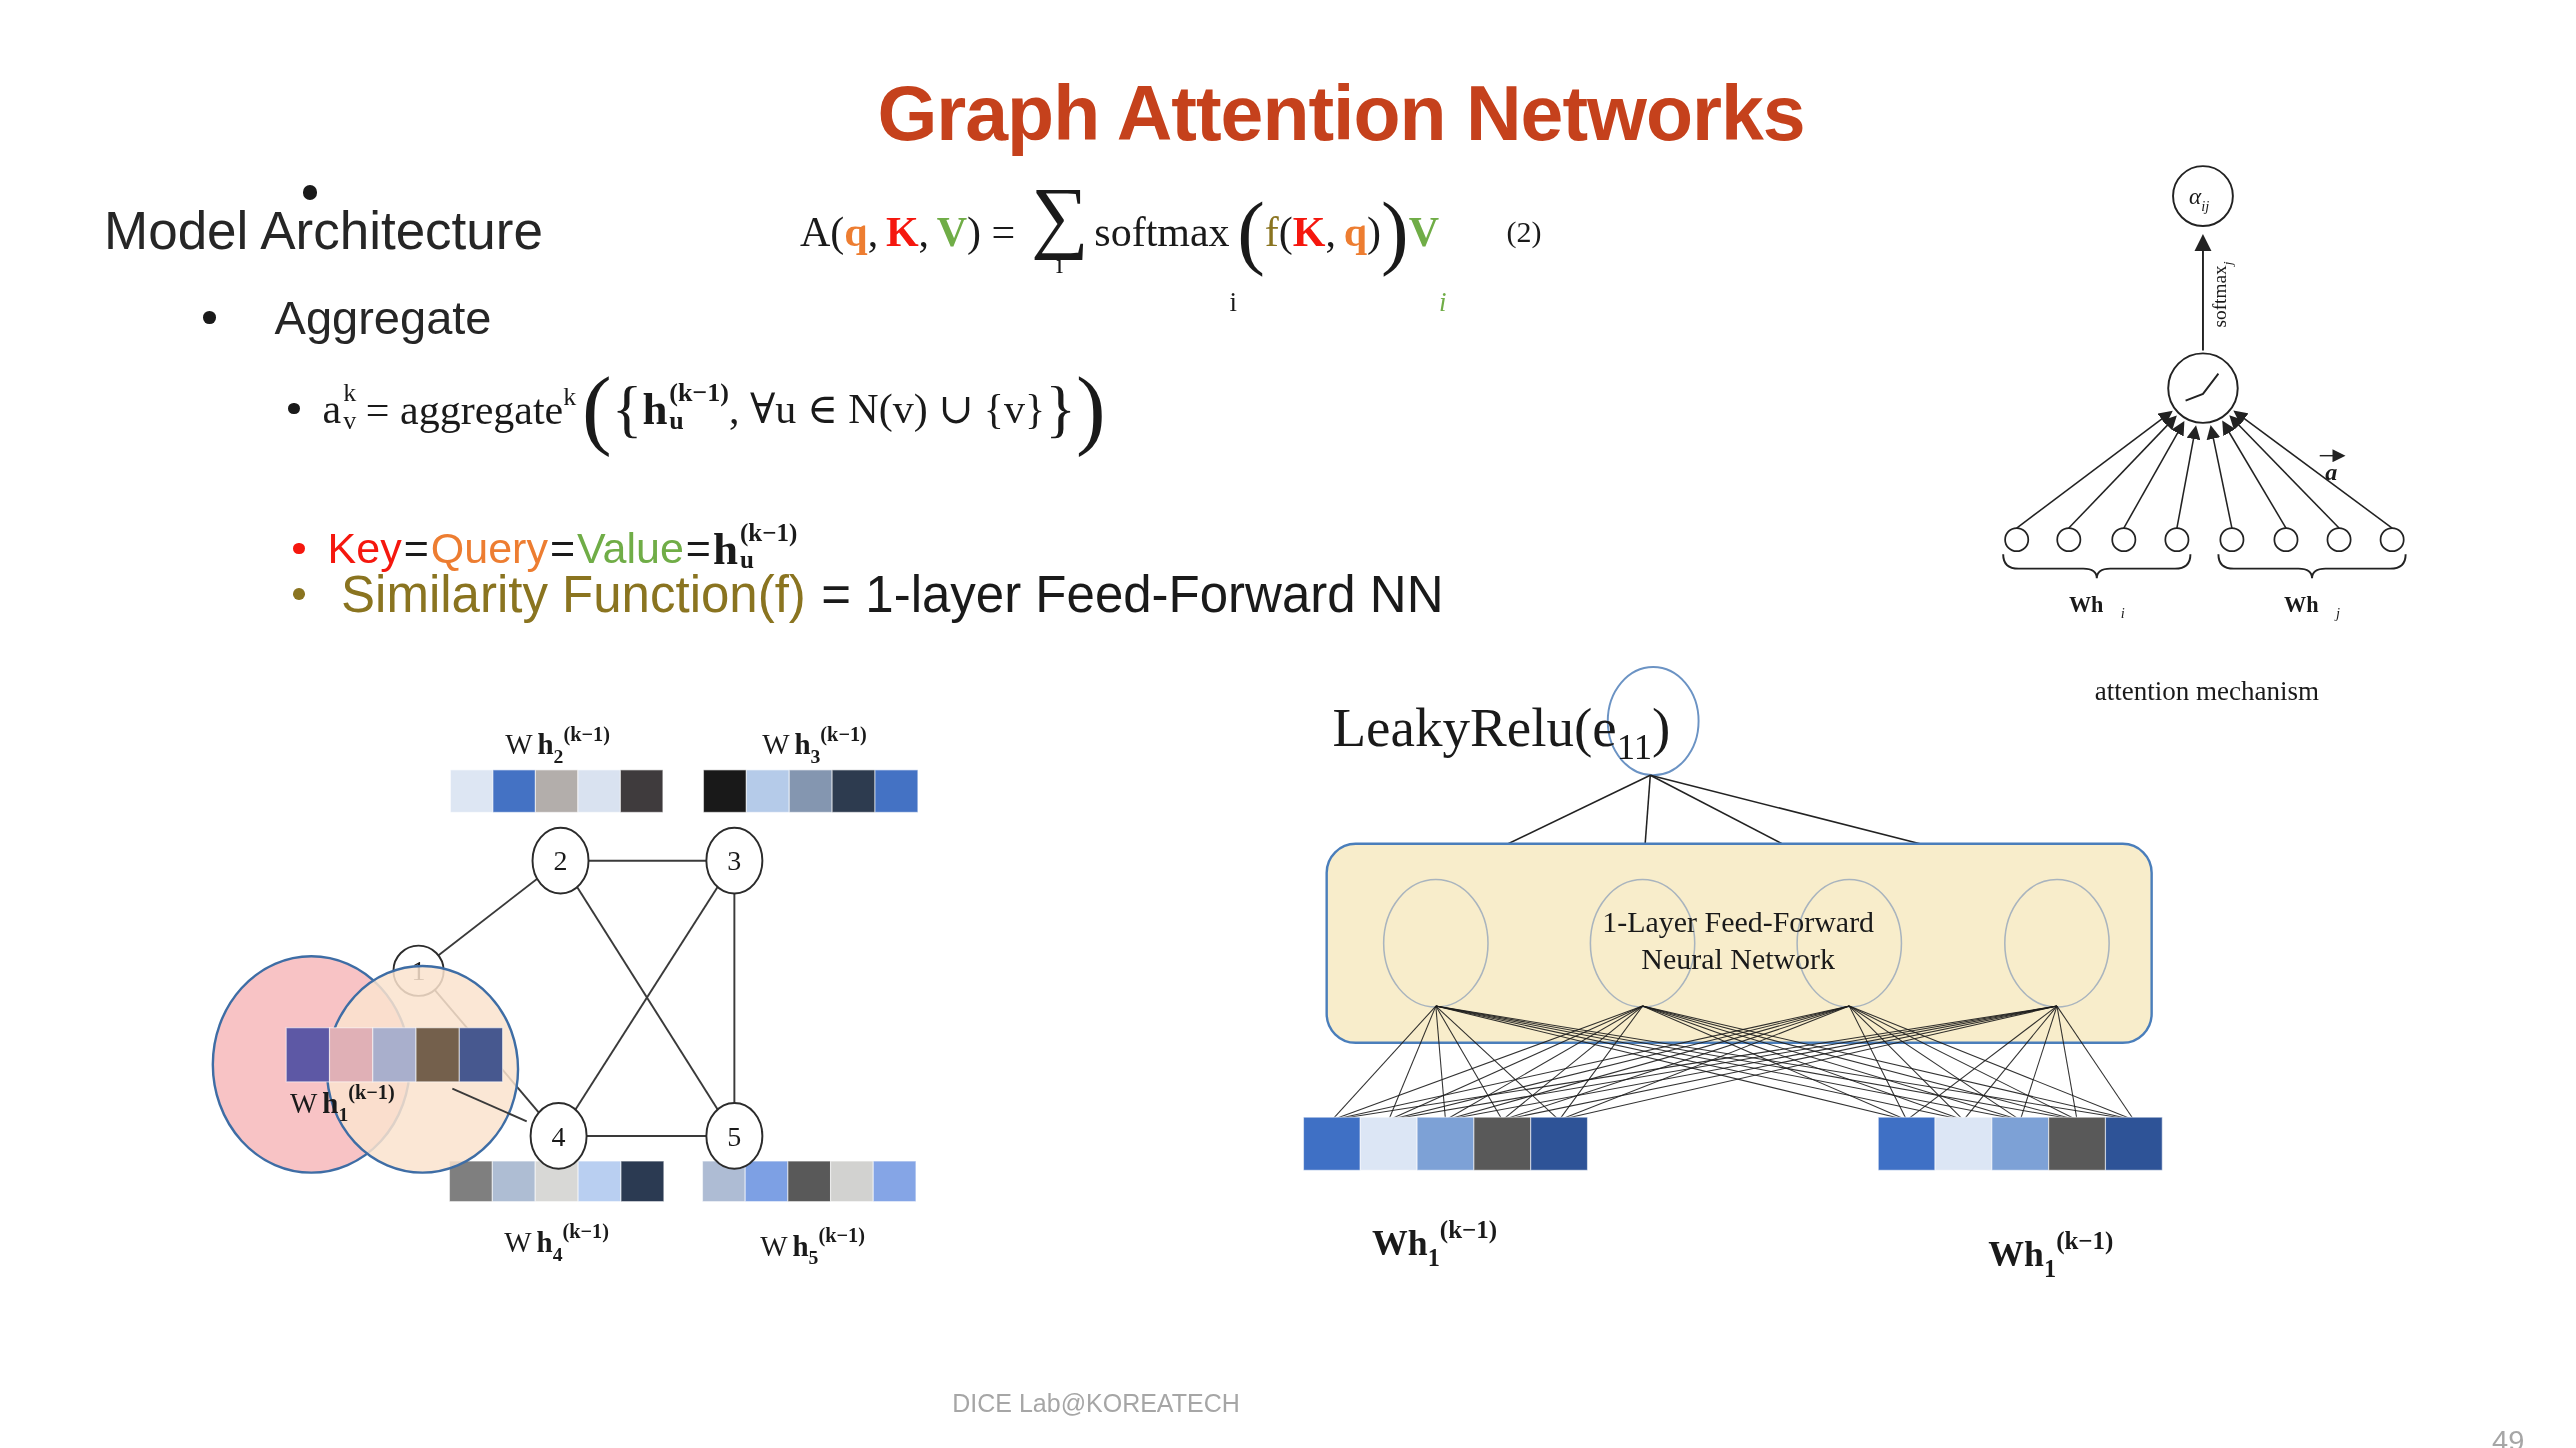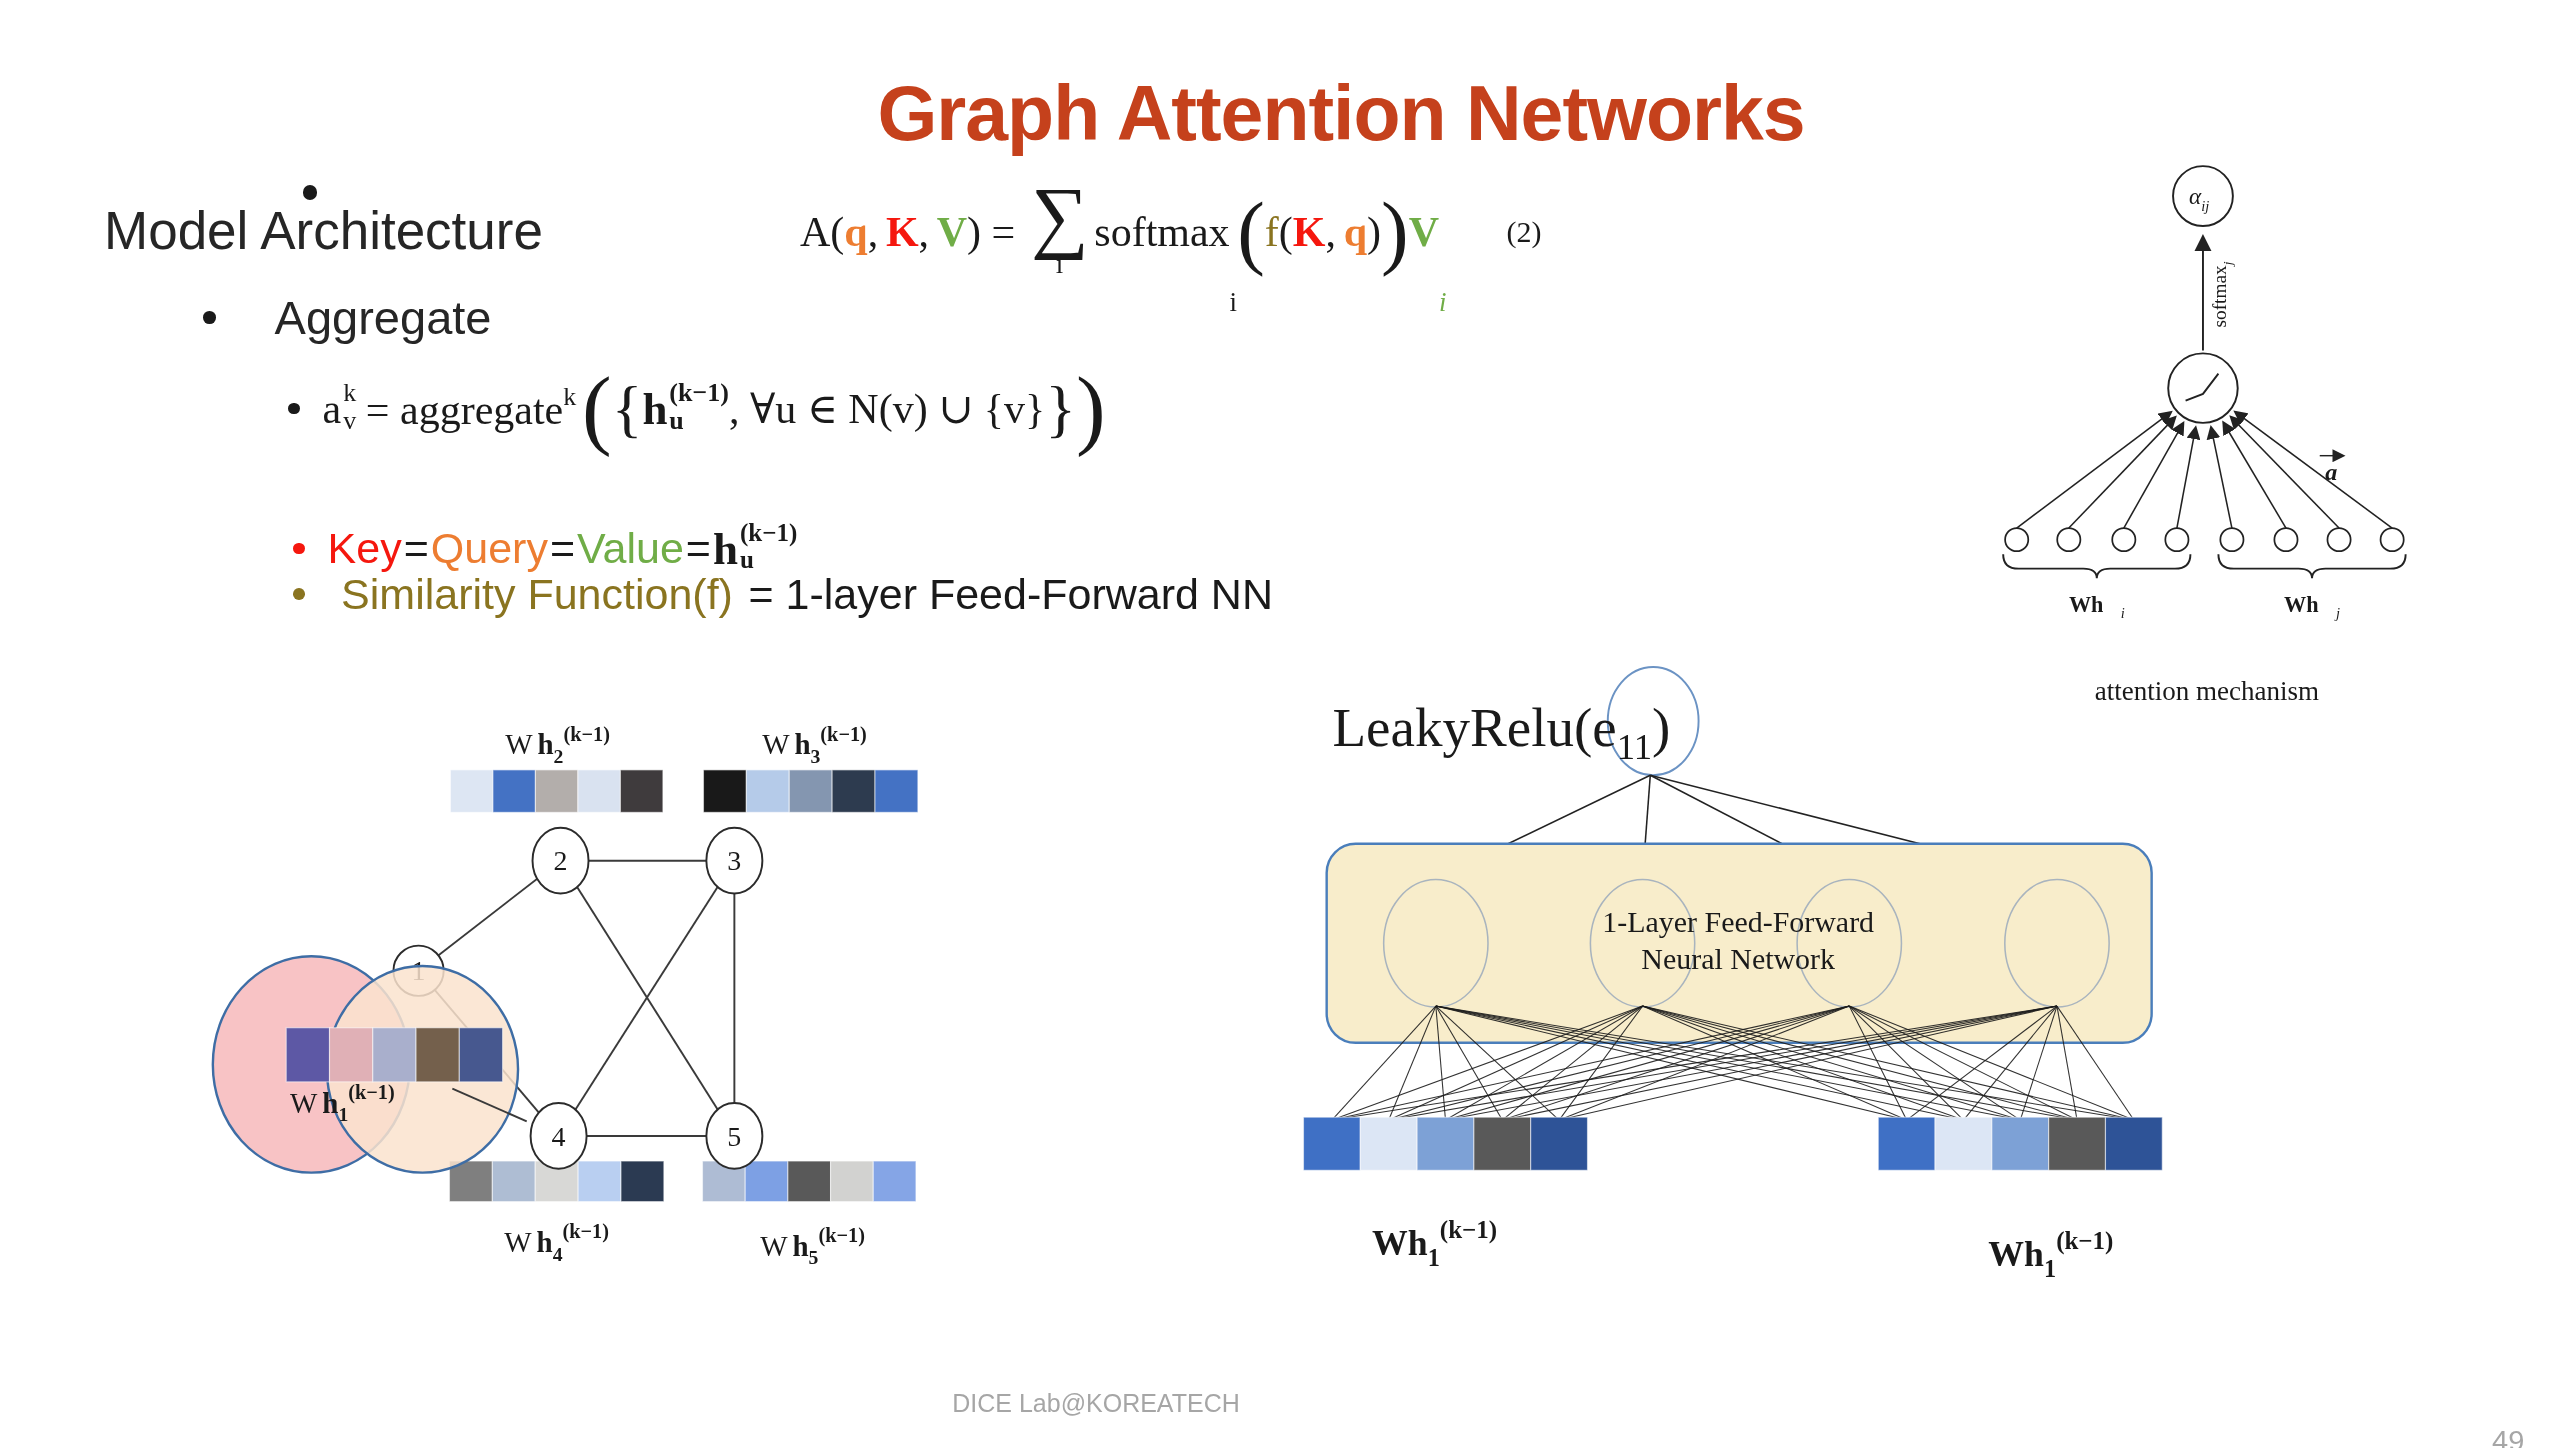--- a/index.html
+++ b/index.html
@@ -41,21 +41,21 @@
   .aggf{top:348px;left:288px;height:121px;display:flex;align-items:center;
         font-family:"Liberation Serif","DejaVu Serif",serif;font-size:42px;}
   .bigp2{font-size:89px;line-height:.8;font-weight:400;}
   .bigb{font-size:64px;line-height:.8;font-weight:400;}
   .supsub{display:inline-flex;flex-direction:column;align-items:flex-start;
           font-size:26px;line-height:1.05;margin-left:1.9px;transform:translateY(-1.9px);}
   .supk{font-size:26px;vertical-align:21px;}
 
   .keyline{top:508px;left:293px;height:81px;display:flex;align-items:center;gap:2px;font-size:43px;}
   .b-key{background:#F5170E;}
-  .simline{top:565px;left:293px;height:58px;display:flex;align-items:center;gap:15.5px;font-size:43px;}
+  .simline{top:565px;left:293px;height:58px;display:flex;align-items:center;gap:15.5px;font-size:51px;}
   .b-sim{background:#8A7420;}
   .hterm{display:inline-flex;align-items:center;
          font-family:"Liberation Serif","DejaVu Serif",serif;font-size:45px;font-weight:700;}
   .hterm .supsub{font-weight:700;font-size:25px;}
 
   
   svg text{font-family:"Liberation Serif","DejaVu Serif",serif;fill:#1a1a1a;}
 
   .footer{top:1389px;left:0;width:2192px;text-align:center;font-size:25px;color:#A6A6A6;}
   .pagenum{top:1389px;left:2492px;font-size:29px;color:#A6A6A6;margin-top:36px;}

